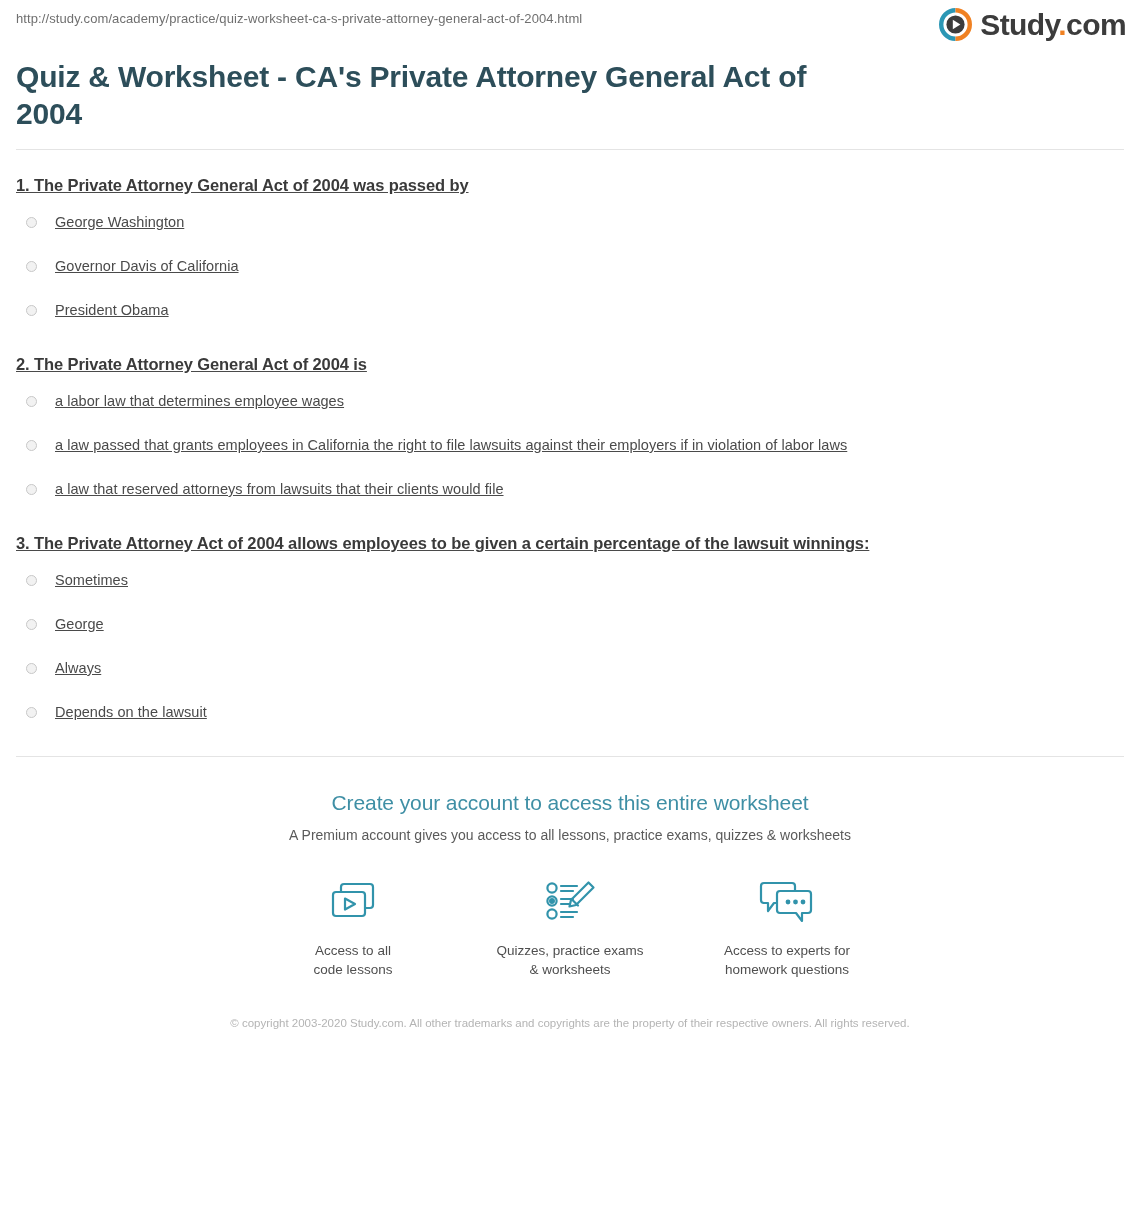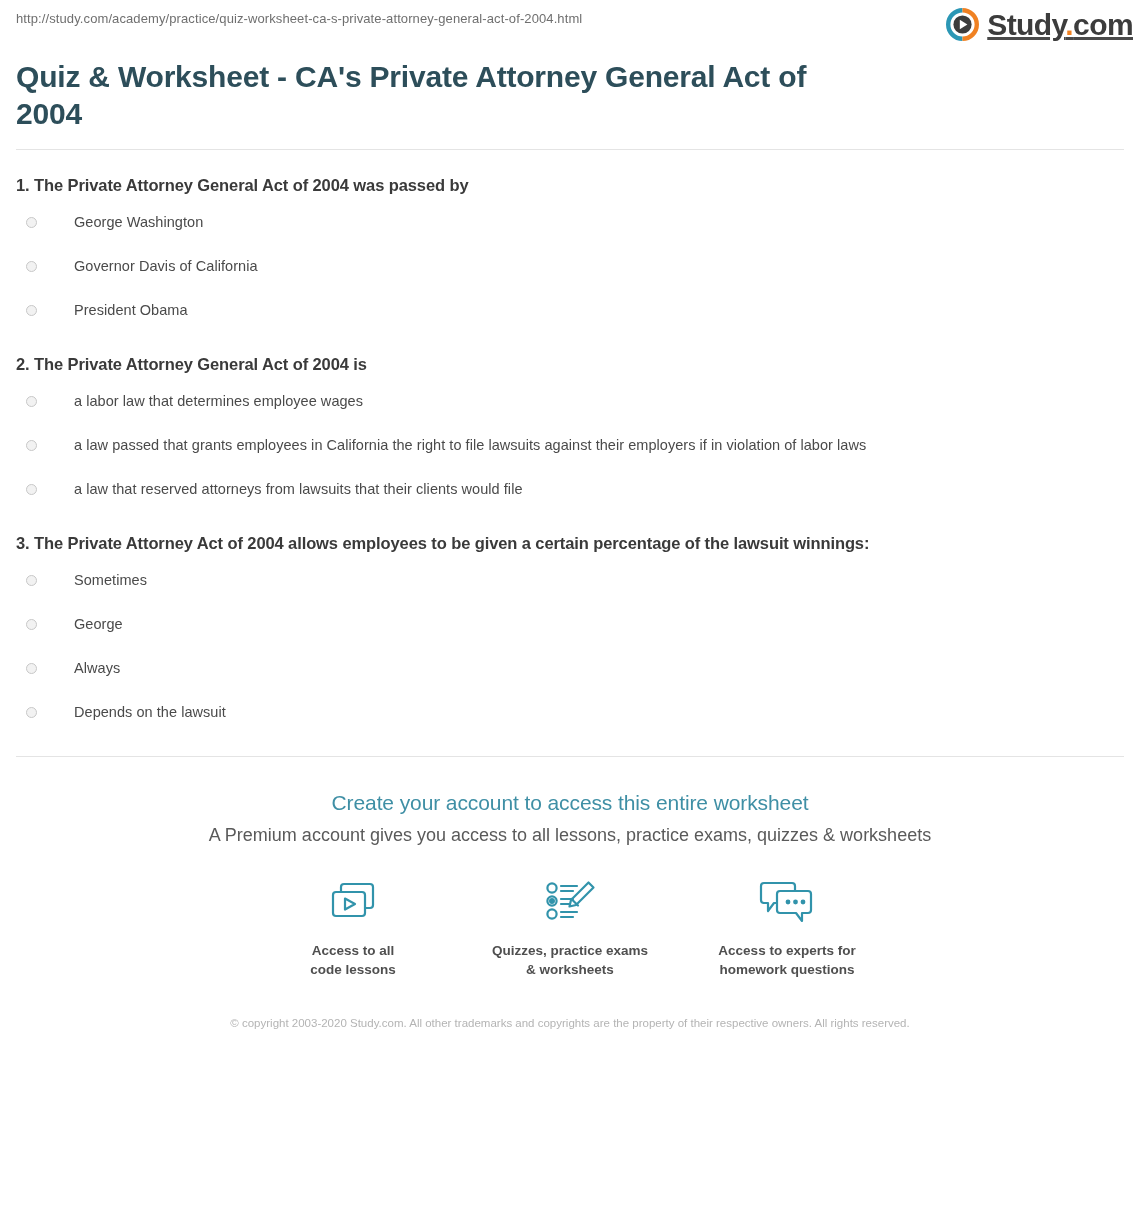--- a/index.html
+++ b/index.html
@@ -28,26 +28,25 @@
     position: absolute;
     left: 16px;
     top: 11px;
     font-size: 13px;
     color: #6f6f6f;
     letter-spacing: 0.1px;
     white-space: nowrap;
   }
   .brand-logo {
     position: absolute;
-    right: 7px;
+    right: 14px;
     top: 8px;
     display: flex;
     align-items: center;
     gap: 8px;
-    text-decoration: underline;
   }
   .brand-mark {
     width: 33px;
     height: 33px;
     flex: 0 0 33px;
     position: relative;
   }
   .brand-wordmark {
     font-size: 30px;
     line-height: 33px;
@@ -73,37 +72,36 @@
     height: 1px;
     background: #e4e4e4;
     border: 0;
   }
 
   
   .quiz {
     margin: 0 16px;
     padding-top: 24px;
   }
-  .question-block { margin-bottom: 33px; }
+  .question-block { margin-bottom: 33px; text-decoration: underline; }
   .question-block:last-child { margin-bottom: 0; }
   .question-text {
     font-size: 16.5px;
     line-height: 22px;
     font-weight: bold;
     color: #3a3a3a;
     margin: 0 0 16px 0;
     letter-spacing: -0.1px;
   }
   .answers { margin: 0; padding: 0; list-style: none; }
   .answer-row {
     display: flex;
     align-items: center;
     min-height: 20px;
     margin-bottom: 24px;
-    gap: 19px;
   }
   .answer-row:last-child { margin-bottom: 0; }
   .radio {
     flex: 0 0 11px;
     width: 11px;
     height: 11px;
     border-radius: 50%;
     border: 1px solid #c8c8c8;
     background: #f2f2f2;
     box-sizing: border-box;
@@ -123,35 +121,34 @@
     text-align: center;
   }
   .cta-title {
     font-size: 21px;
     line-height: 27px;
     color: #3f8fa5;
     margin: 0 0 10px 0;
     letter-spacing: -0.1px;
   }
   .cta-sub {
-    font-size: 18px;
+    font-size: 14px;
     line-height: 19px;
     color: #5a5a5a;
     margin: 0;
   }
   .features {
     display: flex;
     justify-content: center;
     margin-top: 28px;
     gap: 0;
   }
   .feature {
     width: 217px;
     text-align: center;
-    font-weight: bold;
   }
   .feature-icon {
     height: 56px;
     display: flex;
     align-items: center;
     justify-content: center;
   }
   .feature-label {
     margin-top: 12px;
     font-size: 13.5px;

